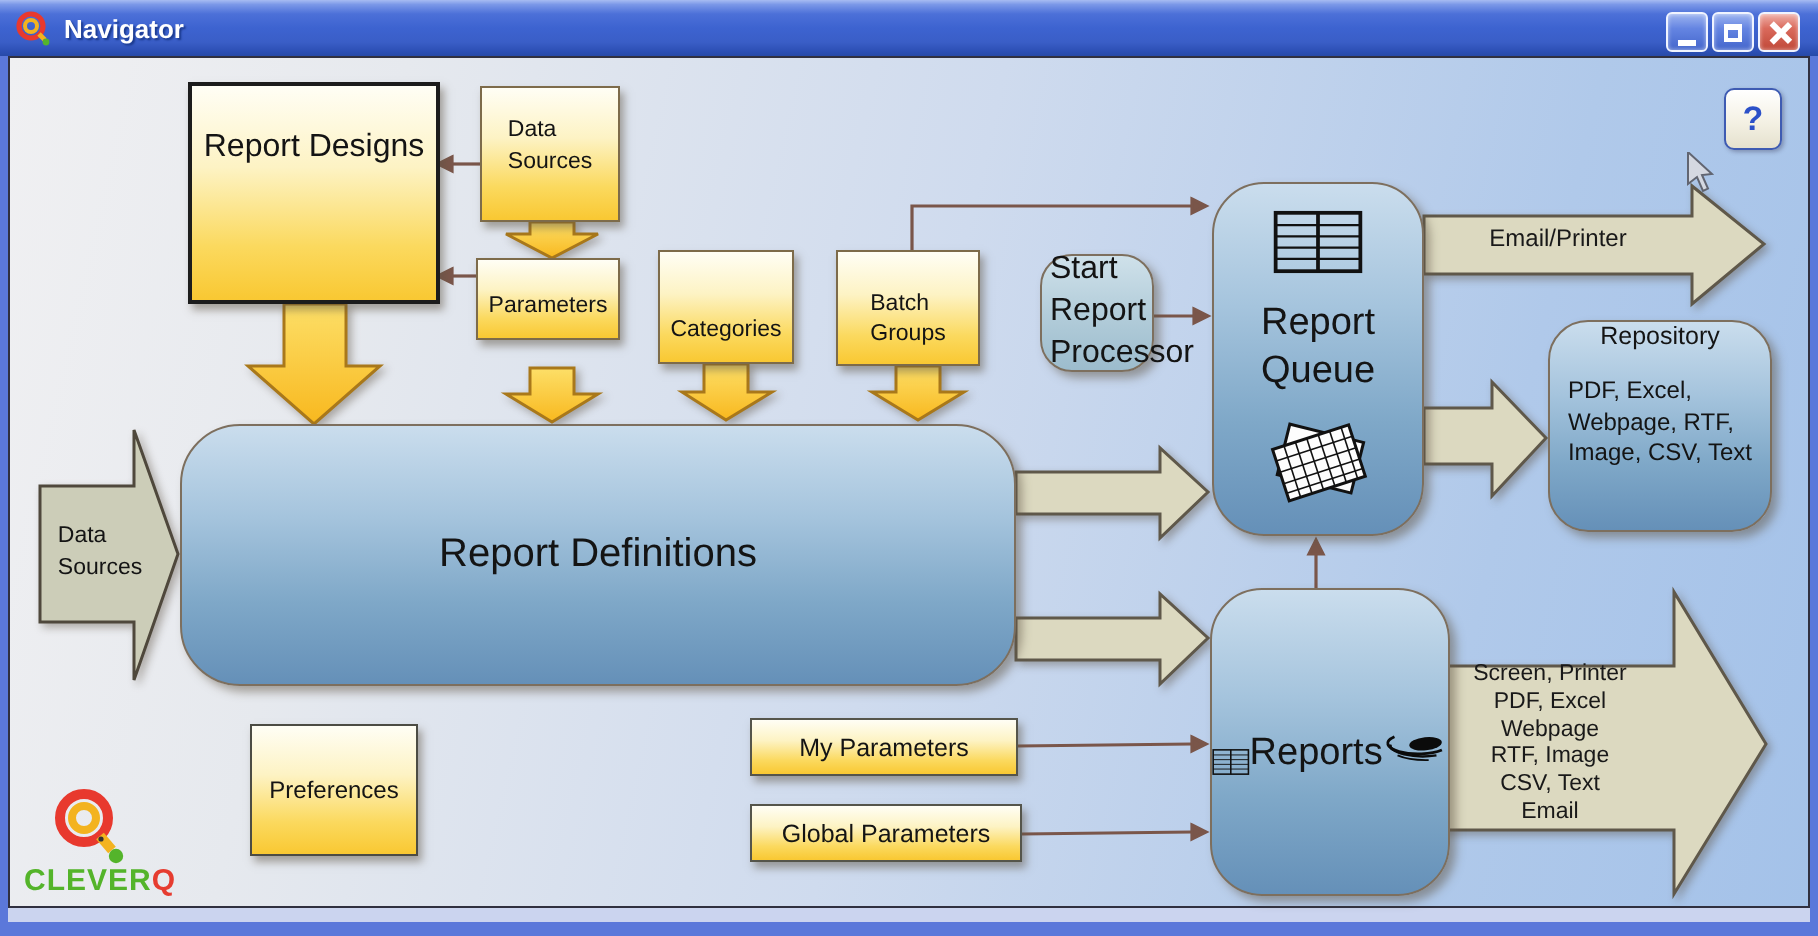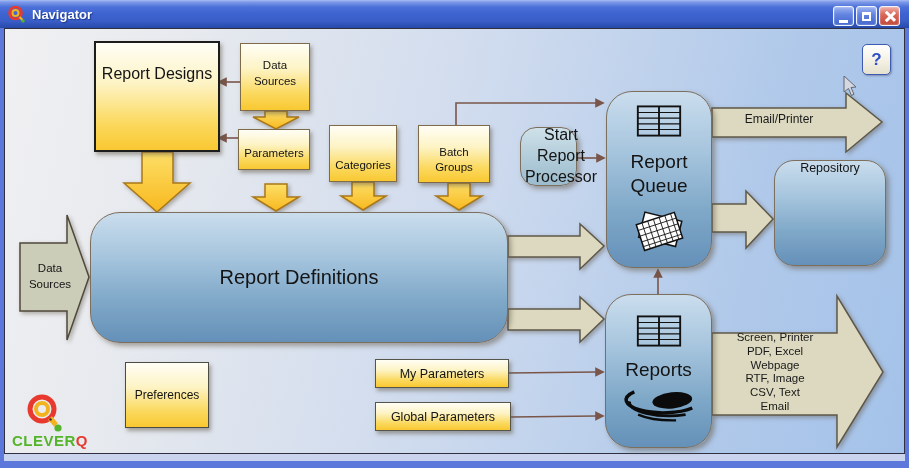--- a/index.html
+++ b/index.html
@@ -32,21 +32,21 @@
 
   #content {
     position:absolute; left:4px; top:28px; width:901px; height:426px;
     background:linear-gradient(103deg,#f0f0f2 0%,#e6e9ee 20%,#cfdbee 50%,#b0c9ea 80%,#a4c2e9 100%);
     border:1px solid #303040;
   }
   #bottomstrip { position:absolute; left:4px; top:454px; width:901px; height:7px; background:#cbd4ef; }
 
   
   .node { position:absolute; display:flex; align-items:center; justify-content:center;
-          text-align:center; color:#141414; }
+          color:#141414; }
   .pre { white-space:pre-line; }
   .ybox {
     background:linear-gradient(180deg,#fffef5 0%,#fdf3c4 38%,#fbd95e 75%,#f9c832 100%);
     border:1px solid #7d6b4a;
     box-shadow:2px 3px 4px rgba(95,85,70,.5);
   }
   .bluebox {
     background:linear-gradient(180deg,#cadded 0%,#a5c4dd 35%,#7fa8c8 68%,#6590b8 100%);
     border:1px solid #7d6f5e;
     box-shadow:3px 3px 5px rgba(95,85,70,.5);
@@ -229,23 +229,26 @@
             <line x1="10" y1="26" x2="50" y2="26"></line>
           <line x1="10" y1="32" x2="50" y2="32"></line>
             <line x1="10" y1="37" x2="50" y2="37"></line>
         </g>
       </g>
     </svg>
   </div>
 
   <div class="node bluebox pre" style="left:774px; top:160px; width:112px; height:106px; border-radius:20px; flex-direction:column; justify-content:flex-start;">
     <span style="margin-top:0; font-size:12.5px;">Repository</span>
-  </div>
-
-  <div class="node bluebox" style="left:605px; top:294px; width:107px; height:154px; border-radius:26px; flex-direction:column; justify-content:flex-start; font-size:19px;">
+    <span class="pre" style="margin-top:13px; font-size:12px; line-height:1.3;">PDF, Excel,
+Webpage, RTF,
+Image, CSV, Text</span>
+  </div>
+
+  <div class="node bluebox" style="left:605px; top:294px; width:120px; height:154px; border-radius:26px; flex-direction:row; justify-content:flex-start; font-size:19px;">
     <svg width="46" height="32" viewBox="0 0 48 34" style="margin-top:20px">
       <rect x="1.5" y="1.5" width="45" height="31" fill="none" stroke="#111" stroke-width="2"></rect>
       <line x1="24" y1="1.5" x2="24" y2="32.5" stroke="#111" stroke-width="2"></line>
       <line x1="1.5" y1="8" x2="46.5" y2="8" stroke="#111" stroke-width="1.2"></line>
       <line x1="1.5" y1="14" x2="46.5" y2="14" stroke="#111" stroke-width="1.2"></line>
       <line x1="1.5" y1="20" x2="46.5" y2="20" stroke="#111" stroke-width="1.2"></line>
       <line x1="1.5" y1="26" x2="46.5" y2="26" stroke="#111" stroke-width="1.2"></line>
     </svg>
     <span style="margin-top:12px">Reports</span>
     <svg width="80" height="38" viewBox="0 0 84 40" style="margin-top:8px">

